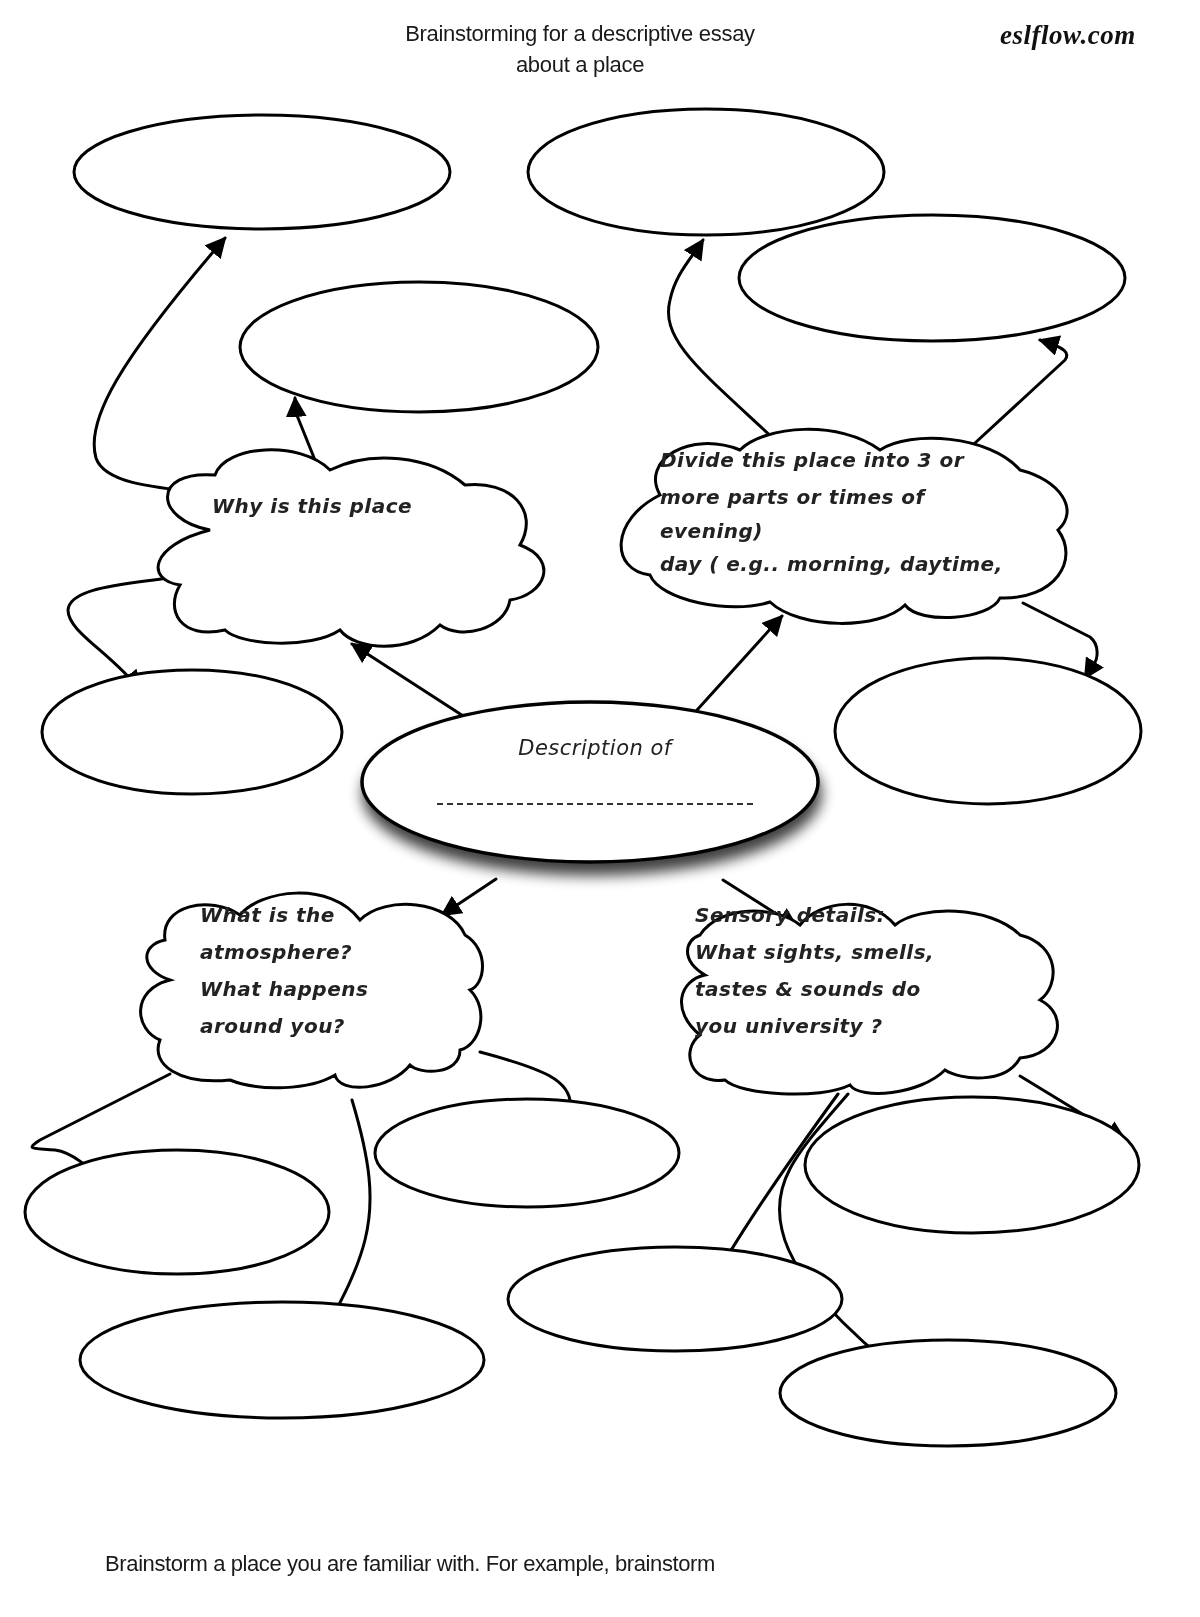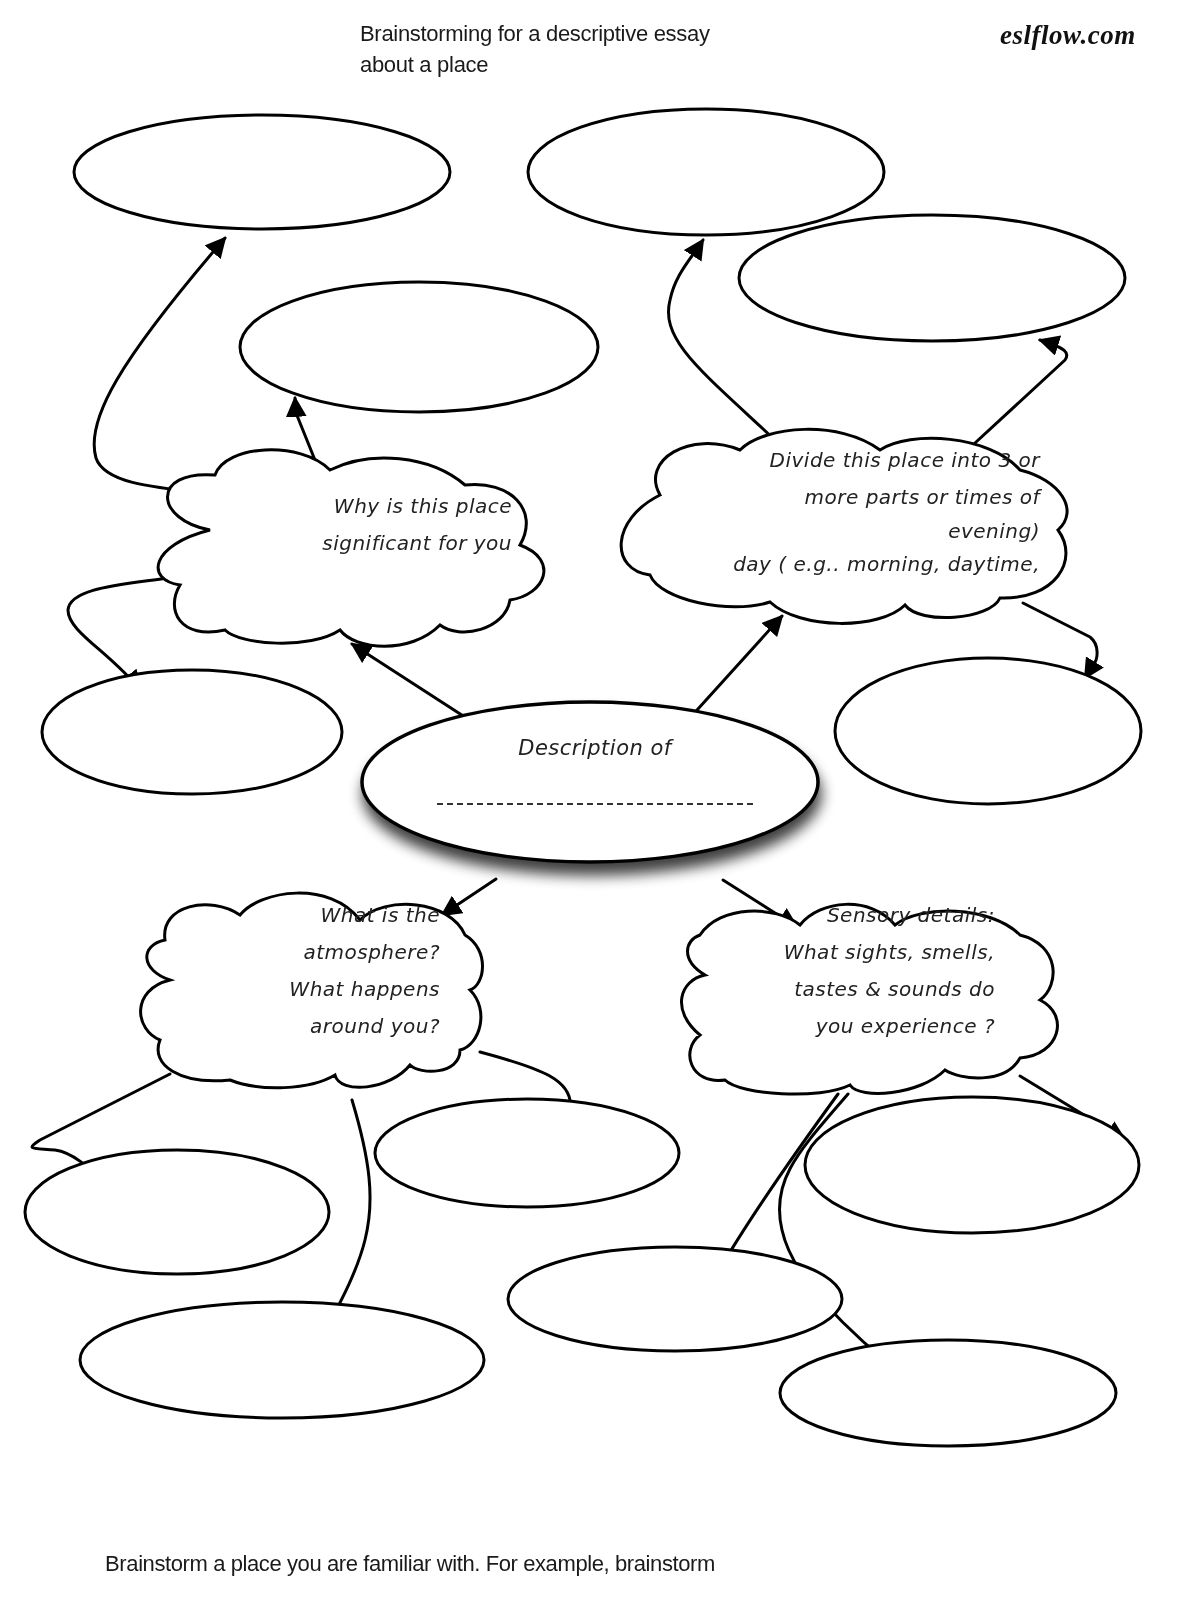--- a/index.html
+++ b/index.html
@@ -1,36 +1,36 @@
 <!DOCTYPE html>
 <html><head>
   <meta charset="utf-8">
   <style>
     html, body { margin: 0; padding: 0; background: #ffffff; }
     body { width: 1200px; height: 1617px; position: relative; overflow: hidden; }
     #canvas { position: absolute; left: 0; top: 0; width: 1200px; height: 1617px; }
     .title {
       position: absolute; left: 360px; top: 18px; width: 440px;
-      text-align: left; font-family: "Liberation Sans", sans-serif;
+      text-align: center; font-family: "Liberation Sans", sans-serif;
       font-size: 22px; line-height: 31px; color: #1a1a1a; letter-spacing: -0.3px;
     }
     .brand {
       position: absolute; left: 1000px; top: 20px; width: 180px;
       font-family: "Liberation Serif", serif; font-style: italic; font-weight: bold;
       font-size: 27px; color: #111; letter-spacing: 0.5px;
     }
     .footer {
       position: absolute; left: 30px; top: 1548px; width: 760px;
       text-align: center; font-family: "Liberation Sans", sans-serif;
       font-size: 22px; line-height: 31px; color: #1a1a1a; letter-spacing: -0.4px;
     }
     .bubble-text {
-      position: absolute; text-align: right;
+      position: absolute; text-align: left;
       font-family: "DejaVu Sans", sans-serif; font-style: italic;
-      font-size: 20px; line-height: 37px; color: #222; font-weight: 400;
+      font-size: 20px; line-height: 37px; color: #222; font-weight: 700;
       letter-spacing: 0.5px;
     }
     .bubble-text span { display: block; white-space: nowrap; }
     .center-label {
       position: absolute; left: 470px; top: 736px; width: 250px; text-align: center;
       font-family: "DejaVu Sans", sans-serif; font-style: italic;
       font-size: 21px; color: #222; letter-spacing: 0.5px;
     }
     .center-blank {
       position: absolute; left: 437px; top: 803px; width: 316px; height: 0;
@@ -123,36 +123,35 @@
   <div>Brainstorming  for a descriptive essay</div>
   <div>about a place</div>
 </div>
 <div class="brand">eslflow.com</div>
 
 <div class="center-label">Description of</div>
 <div class="center-blank"></div>
 
 <div class="bubble-text" style="left:212px; top:488px; width:300px;">
   <span>Why is this place</span>
-  <span>significant for you</span>
 </div>
 <div class="bubble-text" style="left:660px; top:442px; width:380px;">
   <span>Divide this place into 3 or</span>
   <span>more parts or times of</span>
   <span style="line-height:30px">evening)</span>
   <span>day ( e.g.. morning, daytime,</span>
 </div>
 <div class="bubble-text" style="left:200px; top:897px; width:240px;">
   <span>What is the</span>
   <span>atmosphere?</span>
   <span>What happens</span>
   <span>around you?</span>
 </div>
 <div class="bubble-text" style="left:695px; top:897px; width:300px;">
   <span>Sensory details:</span>
   <span>What sights, smells,</span>
   <span>tastes &amp; sounds do</span>
-  <span>you experience ?</span>
+  <span>you university ?</span>
 </div>
 
 <div class="footer">
   <div>Brainstorm a place you are familiar with. For example, brainstorm</div>
 </div>
 
 </body></html>

